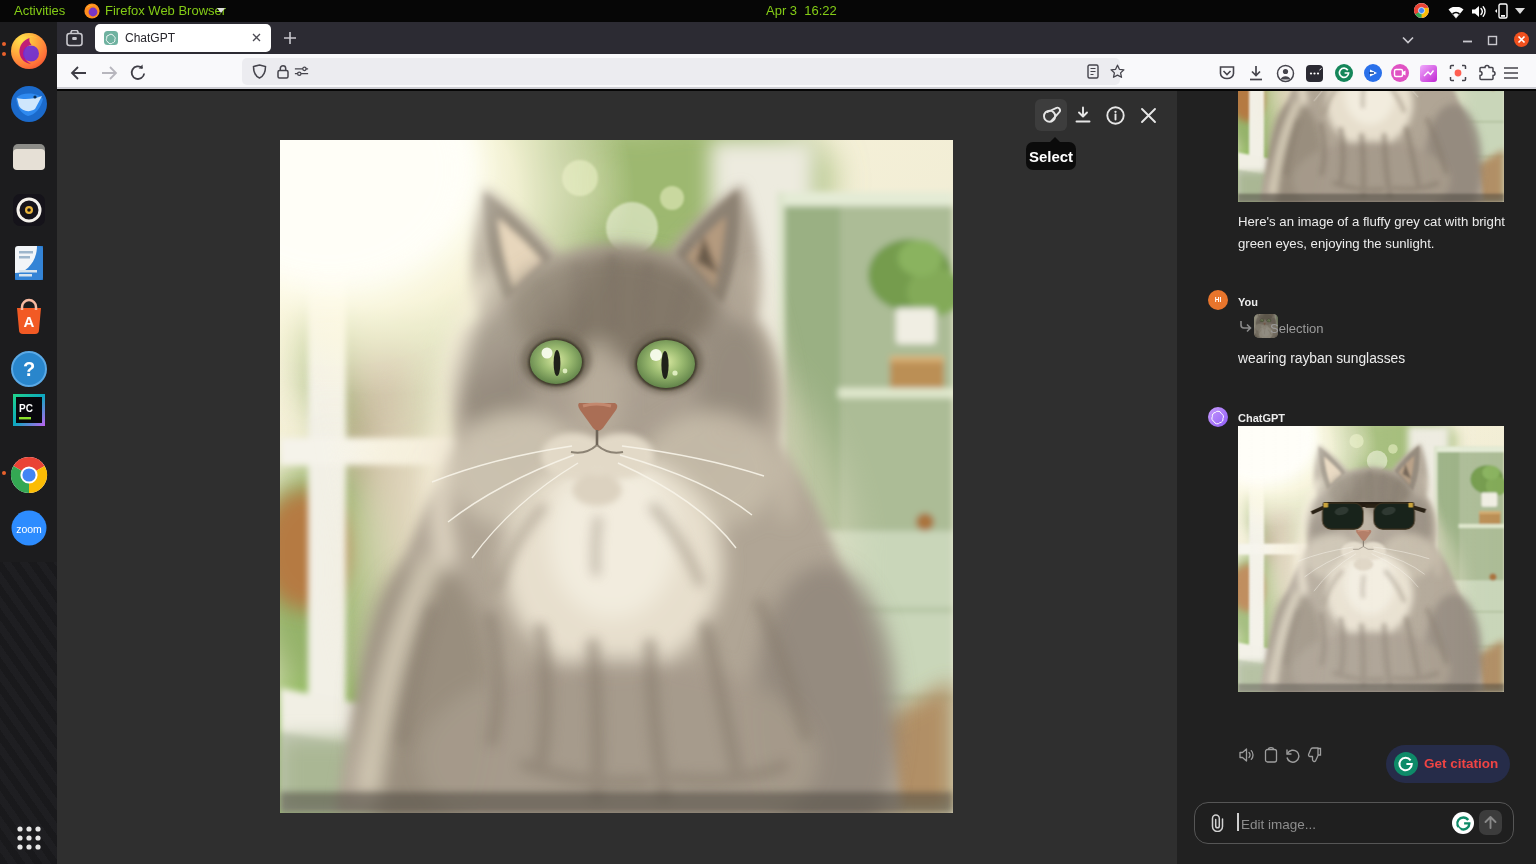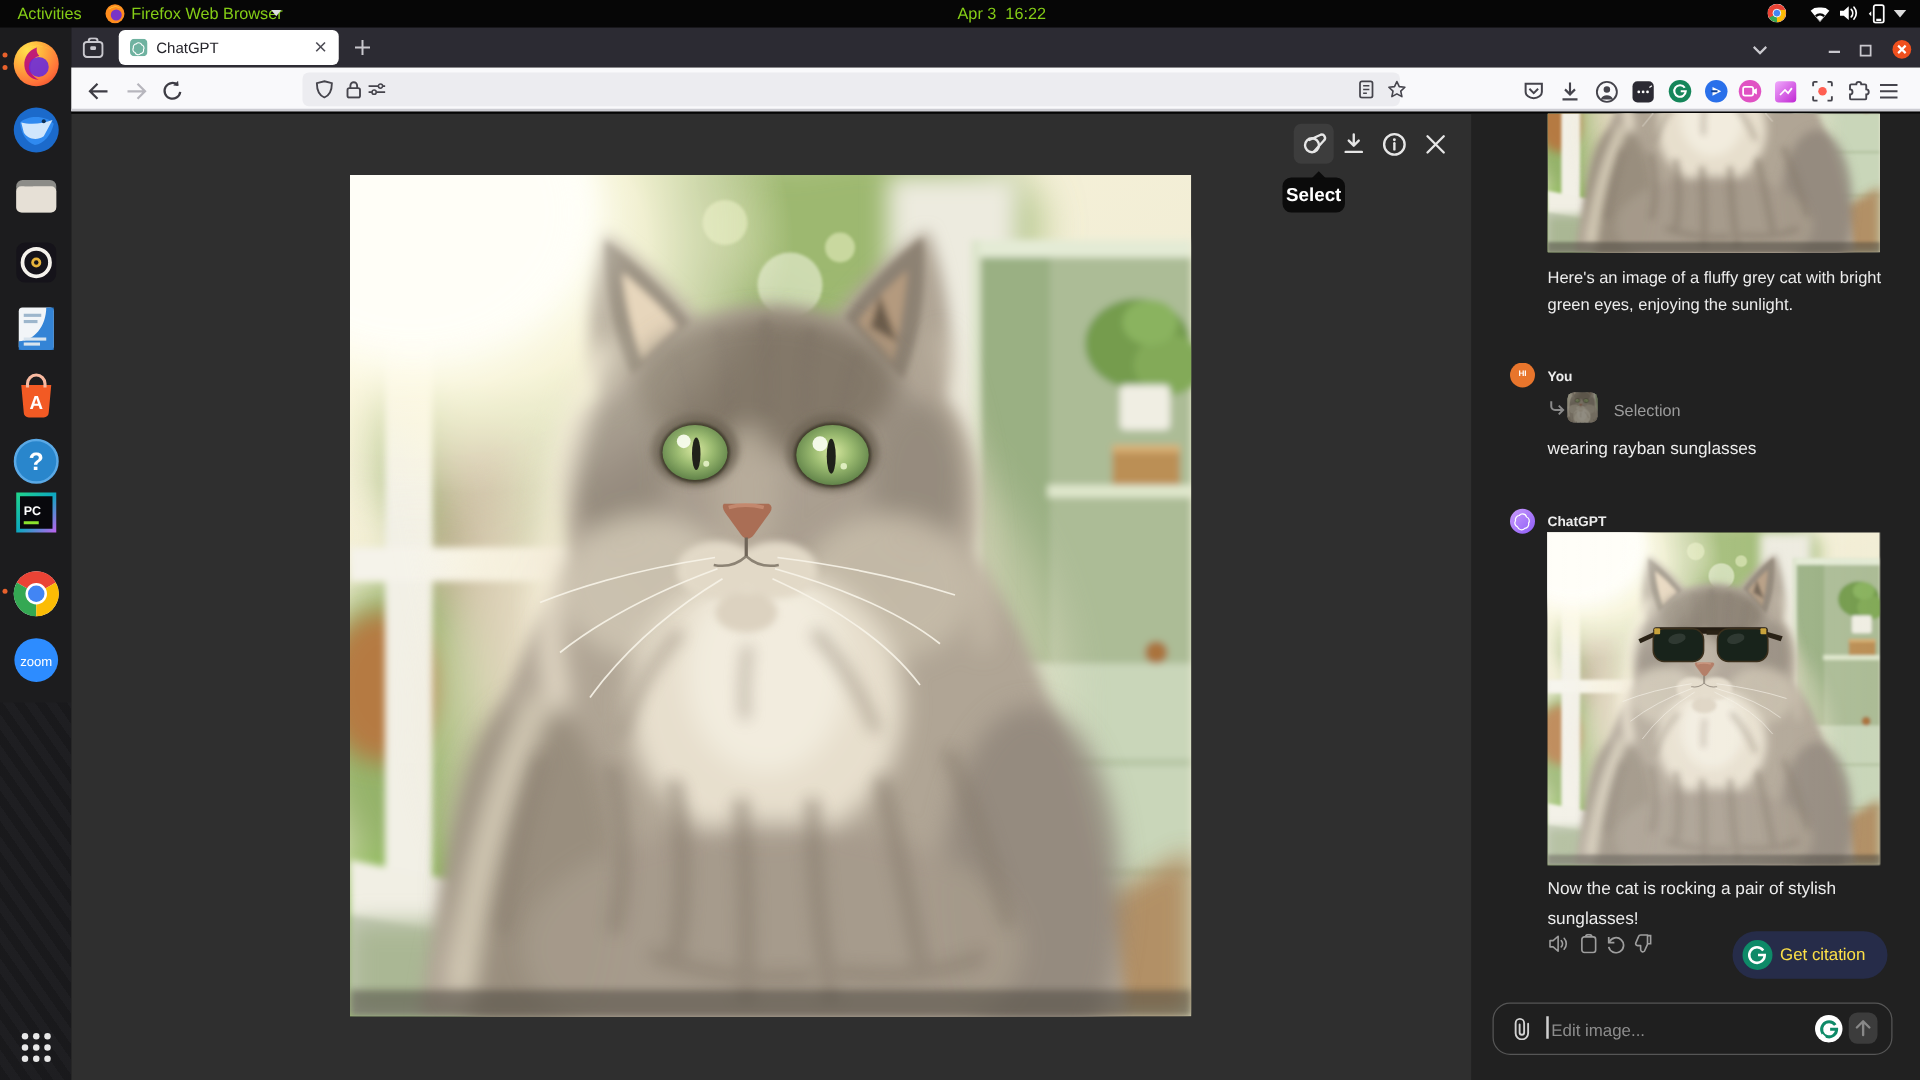--- a/index.html
+++ b/index.html
@@ -550,36 +550,35 @@
       <div class="abs" style="left:31px; top:199px; width:20px; height:20px; border-radius:50%; background:#e8752c; color:#fff; font-size:6.5px; font-weight:bold; text-align:center; line-height:20px;">HI</div>
       <div class="sbtxt bold" style="left:61px; top:200px;">You</div>
       <svg class="abs" style="left:62px; top:229px;" width="14" height="13" viewBox="0 0 14 13">
           <path d="M2 1 V5 a3 3 0 0 0 3 3 H11 M8 4.5 L11.5 8 L8 11.5" stroke="#8a8a8a" stroke-width="1.6" fill="none"></path>
         </svg>
       <div class="abs" style="left:77px; top:223px; width:24px; height:24px; border-radius:5px; overflow:hidden;"><svg width="24" height="24" viewBox="150 120 380 380">
             <rect x="100" y="80" width="500" height="460" fill="#4a463e"></rect>
             <use href="#scene" opacity="0.85"></use>
             <rect x="150" y="120" width="380" height="380" fill="#3a382e" opacity="0.45"></rect>
           </svg></div>
-      <div class="sbtxt sbgrey" style="left:114px; top:227px; font-size:13px;">Selection</div>
+      <div class="sbtxt sbgrey" style="left:93px; top:227px; font-size:13px;">Selection</div>
       <div class="sbtxt" style="left:61px; top:257px; font-size:13.8px;">wearing rayban sunglasses</div>
       
       <div class="abs" style="left:31px; top:316px; width:20px; height:20px; border-radius:50%; background:linear-gradient(135deg,#c99cfc,#8d5bf7);">
         <svg width="20" height="20" viewBox="0 0 20 20">
             <path d="M10 5.2 a3.4 3.4 0 0 1 3.3 2.4 a3.3 3.3 0 0 1 1.6 4.9 a3.4 3.4 0 0 1-3.1 4.2 a3.4 3.4 0 0 1-5.8-1.2 a3.3 3.3 0 0 1-1.6-4.9 A3.4 3.4 0 0 1 7.4 6.4 A3.4 3.4 0 0 1 10 5.2Z" fill="none" stroke="#fff" stroke-width="1.0" transform="translate(0,-1.0)"></path>
           </svg>
       </div>
       <div class="sbtxt bold" style="left:61px; top:316px;">ChatGPT</div>
       
       <svg class="abs" style="left:61px; top:335px;" width="266" height="266" viewBox="0 0 673 673">
           <use href="#scene"></use>
           <rect x="0" y="0" width="673" height="673" fill="url(#gwash)" opacity="0.16"></rect>
           <use href="#shades"></use>
         </svg>
-      <div class="sbtxt" style="left:61px; top:608px; font-size:13.8px; line-height:24px; white-space:nowrap;">Now the cat is rocking a pair of stylish<br>sunglasses!</div>
       
       <g>
       <svg class="abs" style="left:62px; top:657px;" width="16" height="14" viewBox="0 0 16 14">
             <path d="M1 4.5 h2.5 L7.5 1 v12 L3.5 9.5 H1Z" fill="none" stroke="#9e9e9e" stroke-width="1.3" stroke-linejoin="round"></path>
             <path d="M10 4.5 a3.5 3.5 0 0 1 0 5 M12.3 2.6 a6.5 6.5 0 0 1 0 8.8" stroke="#9e9e9e" stroke-width="1.3" fill="none" stroke-linecap="round"></path>
           </svg>
       <svg class="abs" style="left:87px; top:656px;" width="14" height="16" viewBox="0 0 14 16">
             <rect x="1.5" y="2.5" width="11" height="12.5" rx="2" fill="none" stroke="#9e9e9e" stroke-width="1.3"></rect>
             <path d="M4.5 2.5 a2.5 1.8 0 0 1 5 0" fill="none" stroke="#9e9e9e" stroke-width="1.3"></path>
           </svg>
@@ -590,21 +589,21 @@
       <svg class="abs" style="left:130px; top:656px;" width="16" height="16" viewBox="0 0 16 16">
             <path d="M5.5 9.5 H3 a1.5 1.5 0 0 1-1.4-2 L3.8 2.3 A2 2 0 0 1 5.7 1 H11 V8.5 L8.5 14 a1.8 1.8 0 0 1-3-1.2Z" fill="none" stroke="#9e9e9e" stroke-width="1.3" stroke-linejoin="round"></path>
             <path d="M11 1.5 H13.5 V8 H11" fill="none" stroke="#9e9e9e" stroke-width="1.3"></path>
           </svg>
       </g>
       
       <div class="abs" style="left:209px; top:654px; width:124px; height:38px; border-radius:19px; background:#262c49;"></div>
       <div class="abs" style="left:217px; top:661px; width:24px; height:24px; border-radius:50%; background:#0e8a68;"><svg width="24" height="24" viewBox="0 0 24 24">
             <path d="M16.6 8.4 A6.2 6.2 0 1 0 17.8 12 h-5.4" stroke="#fff" stroke-width="2" fill="none"></path>
           </svg></div>
-      <div class="abs" style="left:247px; top:665px; white-space:nowrap; font-size:13.5px; font-weight:normal; color:#fde047;">Get citation</div>
+      <div class="abs" style="left:247px; top:665px; white-space:nowrap; font-size:13.5px; font-weight:bold; color:#ef4444;">Get citation</div>
       
       <div class="abs" style="left:17px; top:711px; width:320px; height:42px; border:1px solid #565656; border-radius:14px; background:#1f1f1f;"></div>
       <svg class="abs" style="left:33px; top:723px;" width="15" height="18" viewBox="0 0 15 18">
           <path d="M12.5 5 V12.5 a5 5 0 0 1-10 0 V4.5 a3.4 3.4 0 0 1 6.8 0 V12 a1.8 1.8 0 0 1-3.6 0 V5.5" fill="none" stroke="#d2d2d2" stroke-width="1.5" stroke-linecap="round"></path>
         </svg>
       <div class="abs" style="left:60px; top:722px; width:1.5px; height:18px; background:#cfcfcf;"></div>
       <div class="abs" style="left:64px; top:726px; font-size:13.5px; color:#8d8d8d;">Edit image...</div>
       <div class="abs" style="left:275px; top:721px; width:22px; height:22px; border-radius:50%; background:#fff;"><svg width="22" height="22" viewBox="0 0 22 22">
             <path d="M16.2 8 A6 6 0 1 0 17.3 11.4 h-5.2" stroke="#0e8a68" stroke-width="2.4" fill="none"></path>
             <path d="M3 19 L6 15 L9 18Z" fill="#fff"></path>

